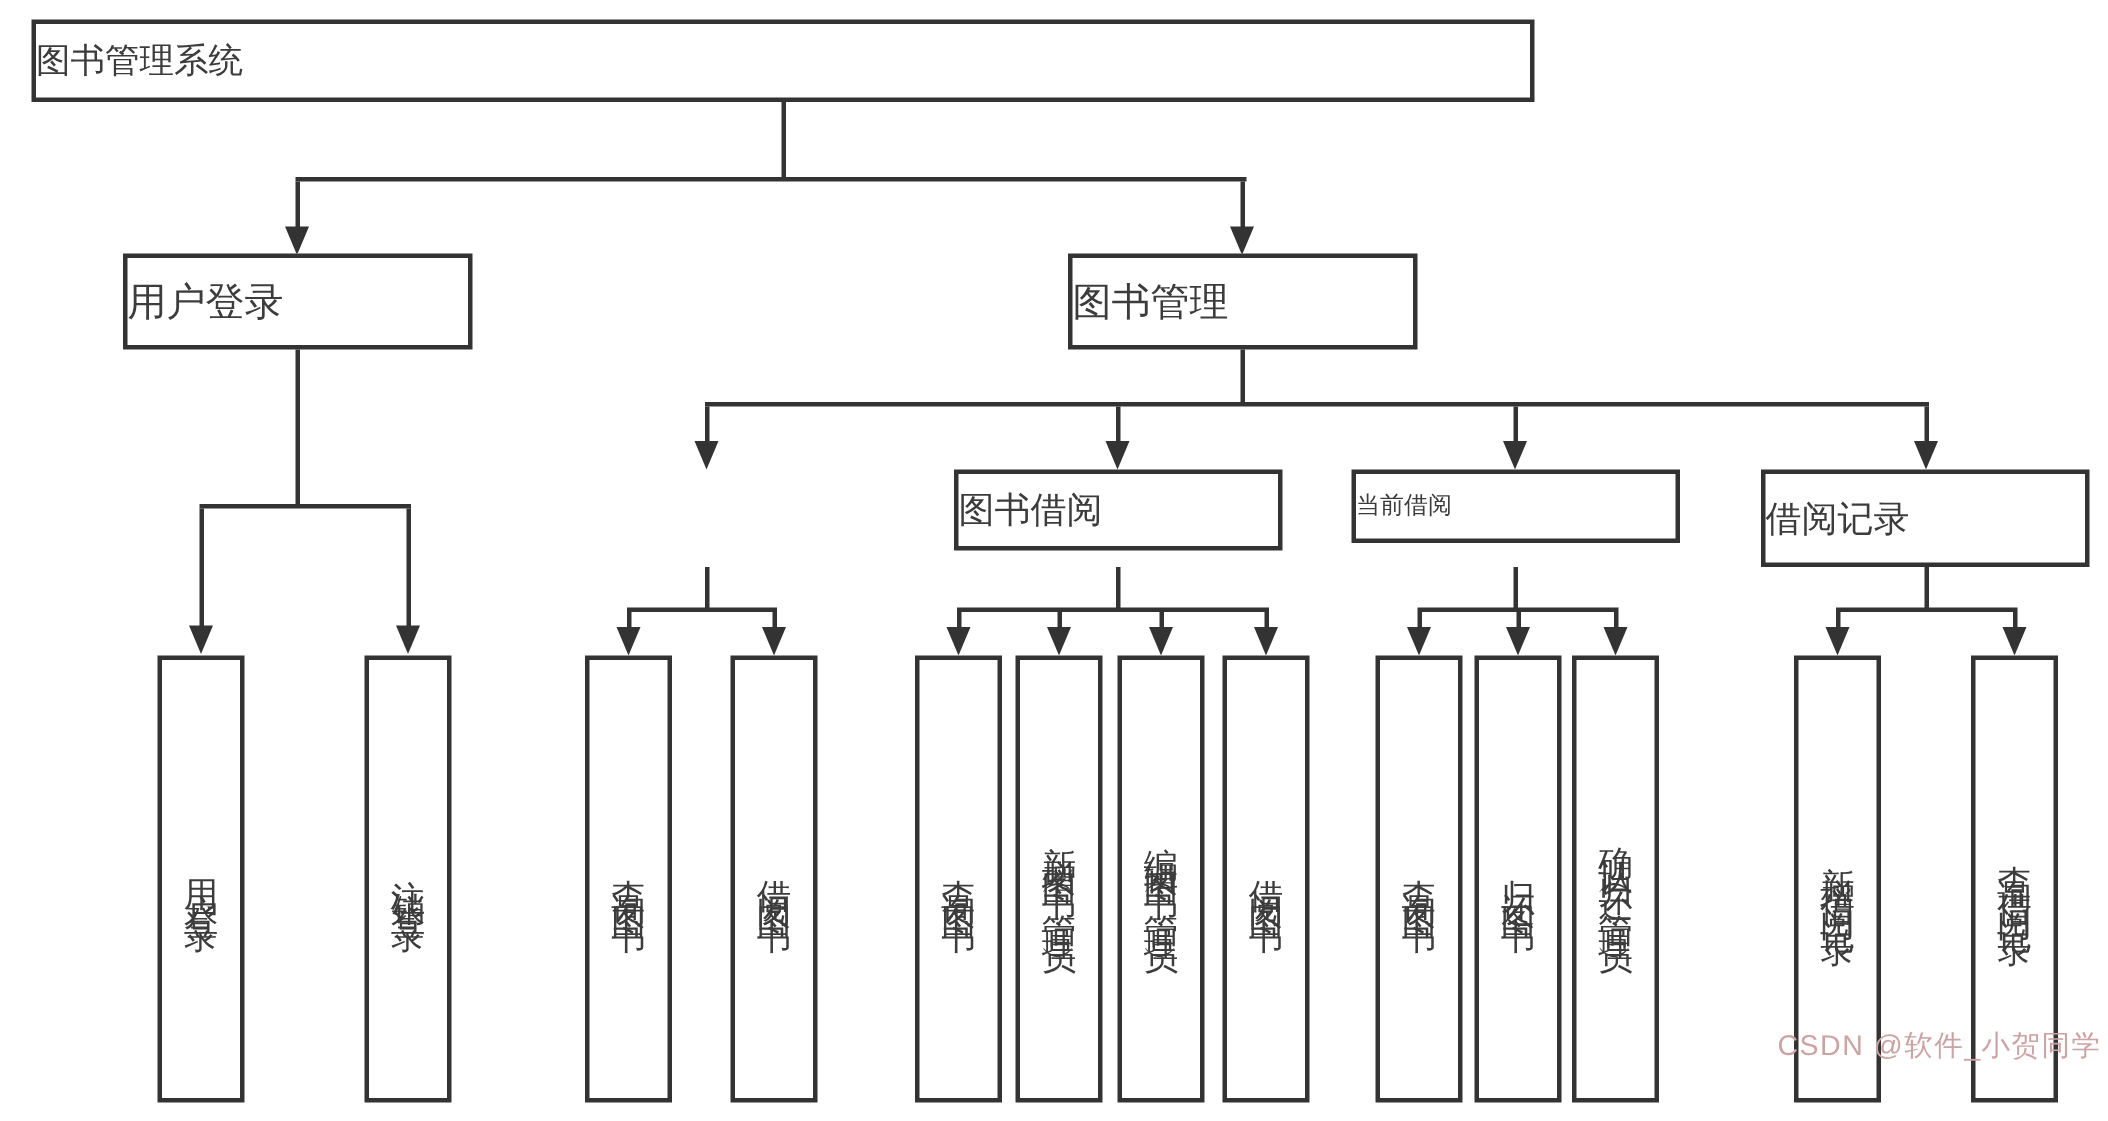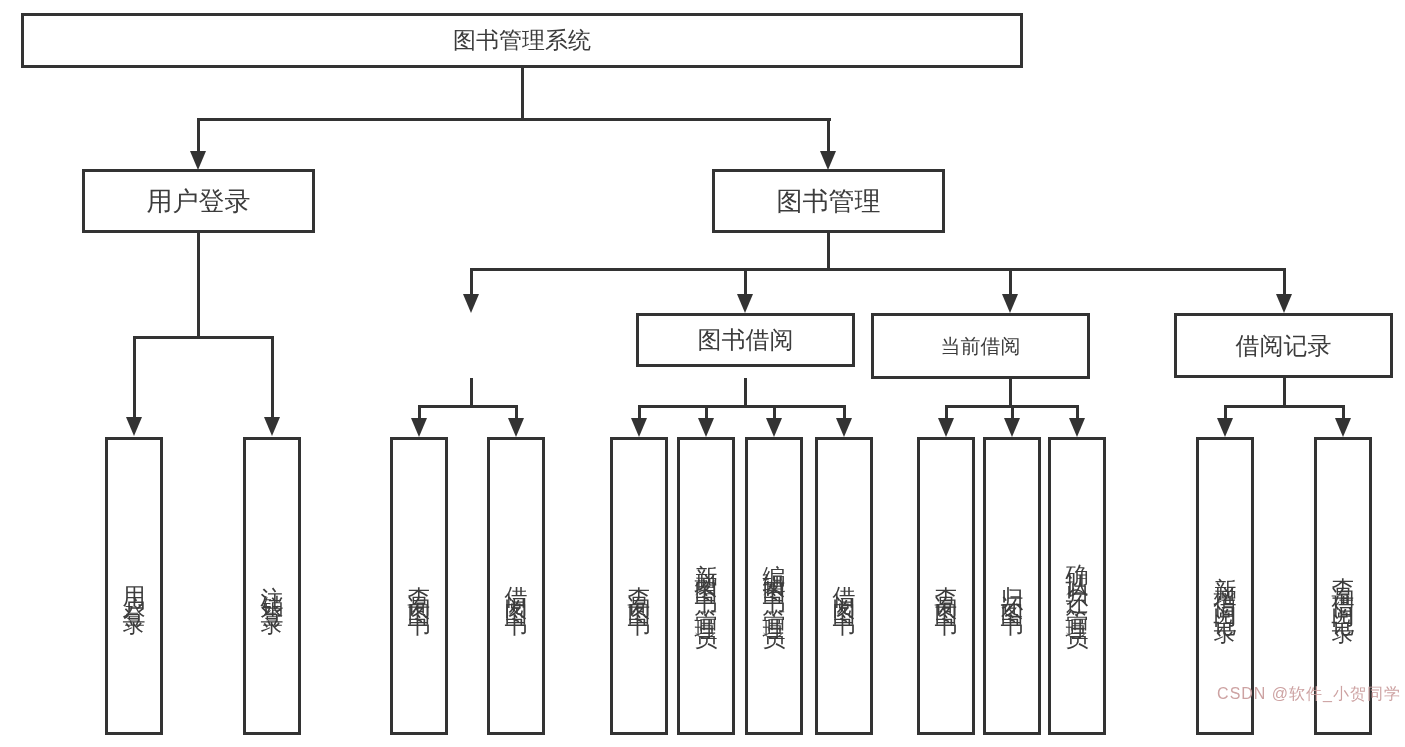--- a/index.html
+++ b/index.html
@@ -9,21 +9,21 @@
     background:var(--bg,#ffffff);
     font-family:"Liberation Sans","DejaVu Sans",sans-serif;
     color:var(--text,#3c3c3c);
     overflow:hidden;
   }
   .hbox{
     position:absolute;
     box-sizing:border-box;
     border:3px solid var(--line,#333333);
     background:#fff;
-    display:flex;align-items:center;justify-content:center;
+    display:flex;align-items:center;
     text-align:center;
     color:var(--text,#3c3c3c);
   }
   .vbox{
     position:absolute;
     box-sizing:border-box;
     top:437px;width:58px;height:298px;
     border:3px solid var(--line,#333333);
     background:#fff;
     display:flex;align-items:center;justify-content:center;
@@ -39,21 +39,21 @@
   .ln{position:absolute;background:var(--line,#333333);}
   .arr{
     position:absolute;width:0;height:0;
     border-left:8px solid transparent;
     border-right:8px solid transparent;
     border-top:19px solid var(--line,#333333);
   }
   .watermark{
     position:absolute;
     top:684px;right:4px;
-    font-size:16px;
+    font-size:19px;
     letter-spacing:1px;
     color:var(--wm,#cda2a2);
     z-index:5;
     white-space:nowrap;
   }
 </style>
 </head>
 <body>
 
 <div class="stage">
@@ -90,21 +90,21 @@
   <div class="ln" style="left:744px;top:271px;width:3px;height:24px;"></div>
   <div class="arr" style="left:737px;top:294px;"></div>
   <div class="ln" style="left:1009px;top:271px;width:3px;height:24px;"></div>
   <div class="arr" style="left:1002px;top:294px;"></div>
   <div class="ln" style="left:1283px;top:271px;width:3px;height:24px;"></div>
   <div class="arr" style="left:1276px;top:294px;"></div>
 
   <div class="hbox" style="left:636px;top:313px;width:219px;height:54px;font-size:24px;">
     <span>图书借阅</span>
   </div>
-  <div class="hbox" style="left:871px;top:313px;width:219px;height:66px;font-size:20px;">
+  <div class="hbox" style="left:901px;top:313px;width:219px;height:49px;font-size:16px;">
     <span>当前借阅</span>
   </div>
   <div class="hbox" style="left:1174px;top:313px;width:219px;height:65px;font-size:24px;">
     <span>借阅记录</span>
   </div>
 
   <div class="ln" style="left:470px;top:378px;width:3px;height:29px;"></div>
   <div class="ln" style="left:744px;top:378px;width:3px;height:29px;"></div>
   <div class="ln" style="left:1009px;top:378px;width:3px;height:29px;"></div>
   <div class="ln" style="left:1283px;top:378px;width:3px;height:29px;"></div>

